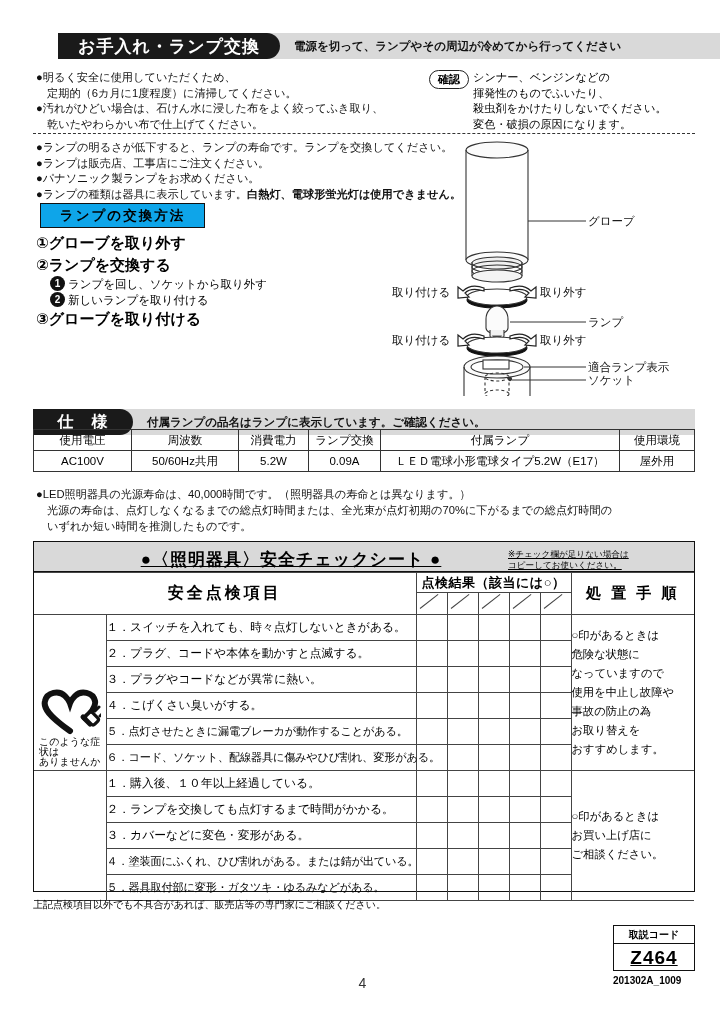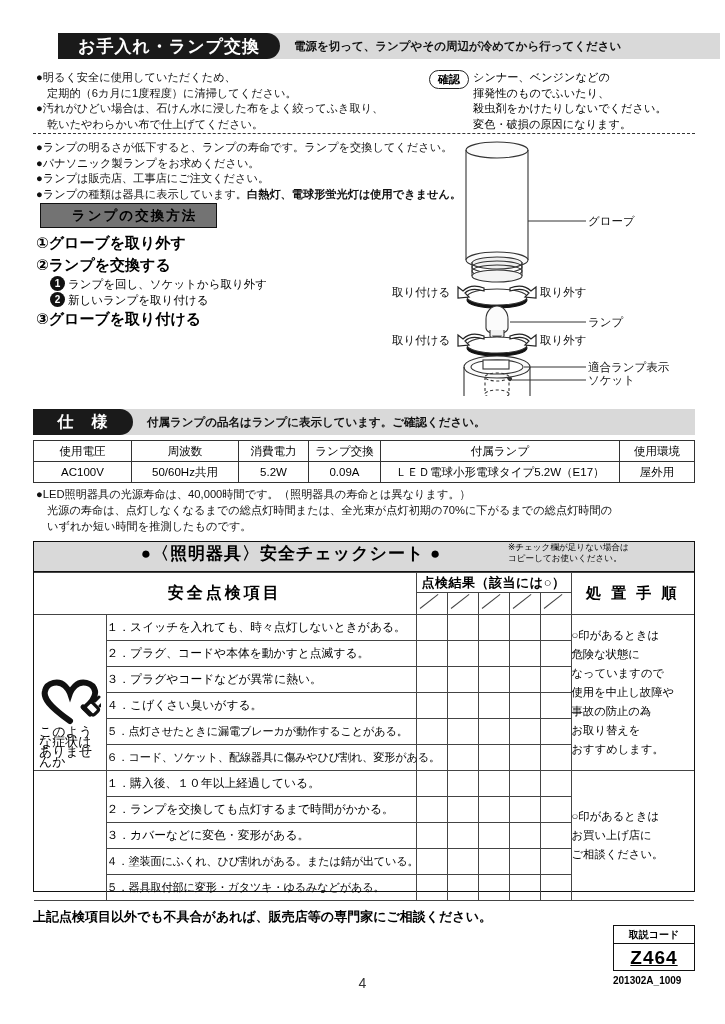--- a/index.html
+++ b/index.html
@@ -93,22 +93,21 @@
   
   .box-head {
     position: absolute;
     border: 1.4px solid #111;
     font-size: 13.5px;
     font-weight: bold;
     letter-spacing: 2px;
     display: flex;
     align-items: center;
     justify-content: center;
-    background: #737373;
-    padding-left: 12px;
+    background: #0ea5e9;
   }
 
   .steps { position: absolute; }
   .step-main {
     font-size: 15px;
     font-weight: bold;
     line-height: 22px;
     white-space: nowrap;
     display: block;
   }
@@ -160,22 +159,23 @@
   .cs-frame {
     position: absolute;
     border: 1.6px solid #111;
     box-sizing: border-box;
   }
   .cs-title-bar {
     height: 30px;
     background: #d9d9d9;
     border-bottom: 1.6px solid #111;
     display: flex;
-    align-items: flex-start;
+    align-items: flex-end;
     box-sizing: border-box;
+    text-decoration: underline;
   }
   .cs-title {
     flex: 1;
     text-align: center;
     font-size: 17px;
     font-weight: bold;
     letter-spacing: 1px;
     padding-left: 40px;
   }
   .cs-note {
@@ -244,33 +244,32 @@
   .chk-cell { height: 26px; }
   .proc-cell {
     font-size: 11.3px;
     line-height: 19px;
     padding: 2px 0 2px 8px;
     vertical-align: middle;
     white-space: pre-line;
   }
   .icon-cell { vertical-align: bottom; text-align: center; }
   .icon-cap {
-    font-size: 13px;
+    font-size: 10px;
     line-height: 10px;
     text-align: left;
     padding: 0 0 3px 5px;
     white-space: pre-line;
   }
 
   .footnote {
     position: absolute;
-    font-size: 13px;
-    font-weight: bold;
-    white-space: nowrap;
-    margin-top: 10px;
+    font-size: 10px;
+    font-weight: normal;
+    white-space: nowrap;
   }
 
   .code-box {
     position: absolute;
     border: 1.4px solid #111;
     box-sizing: border-box;
     background: #fff;
   }
   .code-lbl {
     font-size: 10px;
@@ -327,22 +326,22 @@
       <div class="confirm-text">揮発性のものでふいたり、</div>
       <div class="confirm-text">殺虫剤をかけたりしないでください。</div>
       <div class="confirm-text">変色・破損の原因になります。</div>
     </div>
   </div>
 
   <div class="dashed-sep" style="left:33px; top:133px; width:662px;"></div>
 
   <div class="blk" style="left:36px; top:140px;">
     <span class="bl-row">●ランプの明るさが低下すると、ランプの寿命です。ランプを交換してください。</span>
+    <span class="bl-row">●ランプは販売店、工事店にご注文ください。</span>
     <span class="bl-row">●パナソニック製ランプをお求めください。</span>
-    <span class="bl-row">●ランプは販売店、工事店にご注文ください。</span>
     <span class="bl-row">
       <span>●ランプの種類は器具に表示しています。</span><span class="bold">白熱灯、電球形蛍光灯は使用できません。</span>
     </span>
   </div>
 
   <div class="box-head" style="left:40px; top:203px; width:163px; height:23px;">ランプの交換方法</div>
 
   <div class="steps" style="left:36px; top:232px;">
     <span class="step-main">①グローブを取り外す</span>
     <span class="step-main">②ランプを交換する</span>
@@ -419,21 +418,21 @@
     <div class="dlabel" style="left:140px; top:149px;">取り外す</div>
     <div class="dlabel" style="left:-8px; top:197px;">取り付ける</div>
     <div class="dlabel" style="left:140px; top:197px;">取り外す</div>
   </div>
 
   <div class="sec-bar" style="left:33px; top:409px; width:662px;">
     <div class="sec-tab" style="width:100px; font-size:16px;">仕　様</div>
     <div class="sec-sub" style="font-size:11.5px; padding-left:14px;">付属ランプの品名はランプに表示しています。ご確認ください。</div>
   </div>
 
-  <table class="spec-table" style="left:33px; top:440px; width:662px;">
+  <table class="spec-table" style="left:33px; top:429px; width:662px;">
     <tbody>
         <tr>
       <td style="width:93px;">使用電圧</td>
       <td style="width:102px;">周波数</td>
       <td style="width:65px;">消費電力</td>
       <td style="width:67px;">ランプ交換</td>
       <td>付属ランプ</td>
       <td style="width:70px;">使用環境</td>
     </tr>
     <tr>

